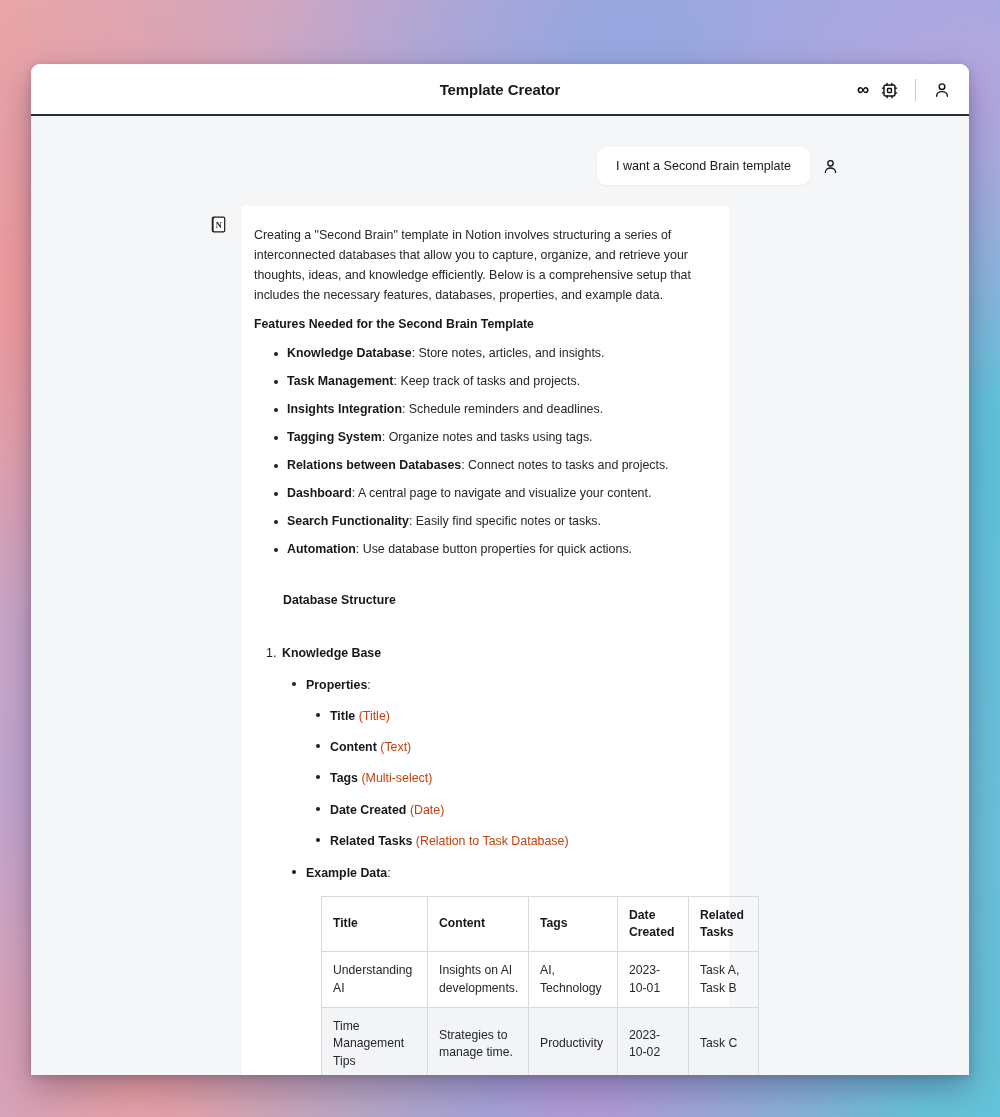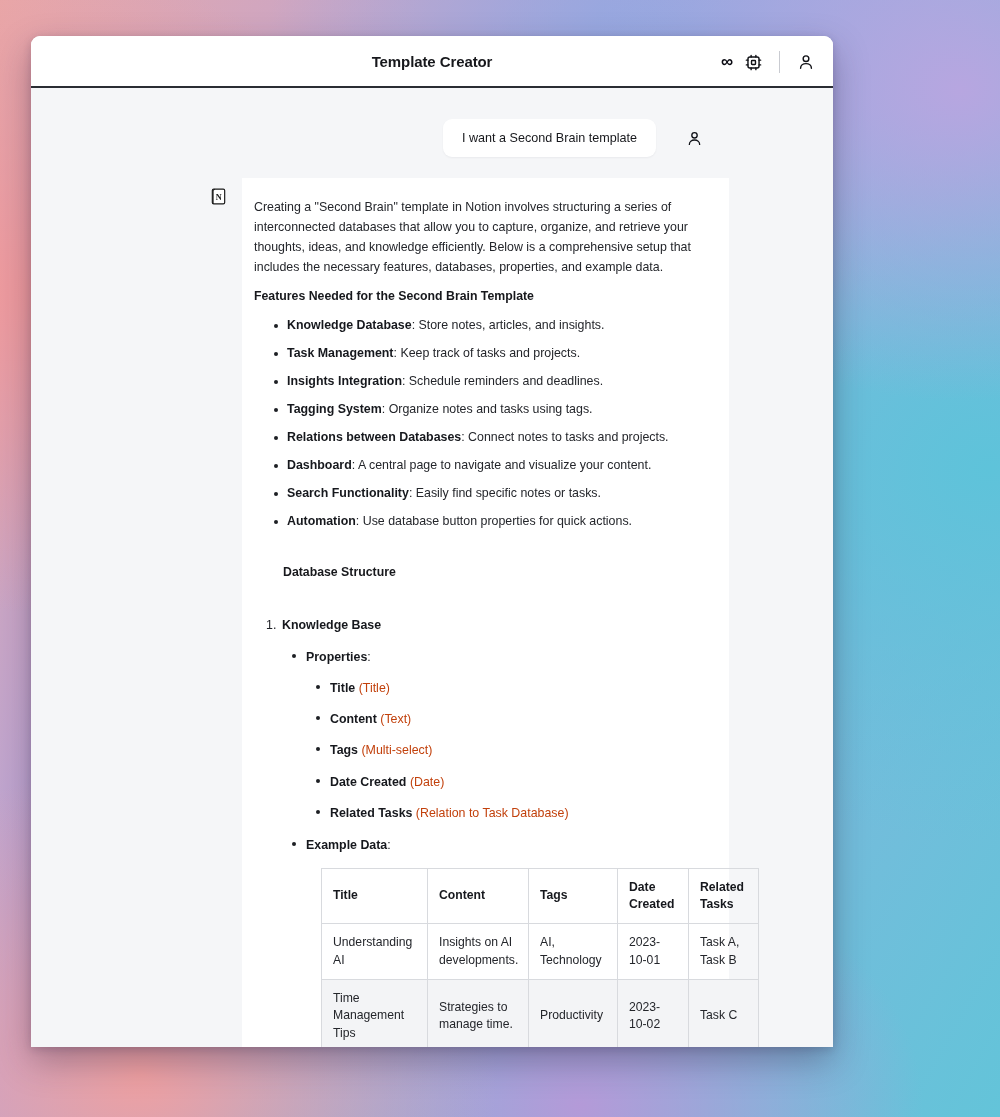--- a/index.html
+++ b/index.html
@@ -20,22 +20,22 @@
       radial-gradient(ellipse 520px 380px at 58% 99%, #b49ad8 0%, rgba(180,154,216,0) 66%),
       radial-gradient(ellipse 700px 420px at 70% 4%, #8fa8e0 0%, rgba(143,168,224,0) 62%),
       linear-gradient(120deg, #e8a7a8 0%, #b3a5dd 38%, #7fb7dd 66%, #63c4d9 100%);
     position: relative;
   }
 
   
   .app-window {
     position: absolute;
     left: 31px;
-    top: 36px;
-    width: 802px;
+    top: 64px;
+    width: 938px;
     height: 1011px;
     border-radius: 9px 9px 0 0;
     overflow: hidden;
     box-shadow: 0 14px 34px rgba(40,30,60,0.34), 0 2px 8px rgba(40,30,60,0.18);
     background: #f5f6f8;
   }
 
   
   .titlebar {
     position: relative;
@@ -88,21 +88,21 @@
     padding: 0;
     overflow: hidden;
     position: relative;
   }
 
   
   .user-row {
     display: flex;
     align-items: center;
     justify-content: flex-end;
-    gap: 29px;
+    gap: 11px;
     padding: 31px 129px 0 0;
   }
   .user-bubble {
     background: #ffffff;
     border-radius: 9px;
     padding: 12px 19px;
     font-size: 12.6px;
     color: #17181c;
     box-shadow: 0 1px 2px rgba(20,20,30,0.05);
     white-space: nowrap;

